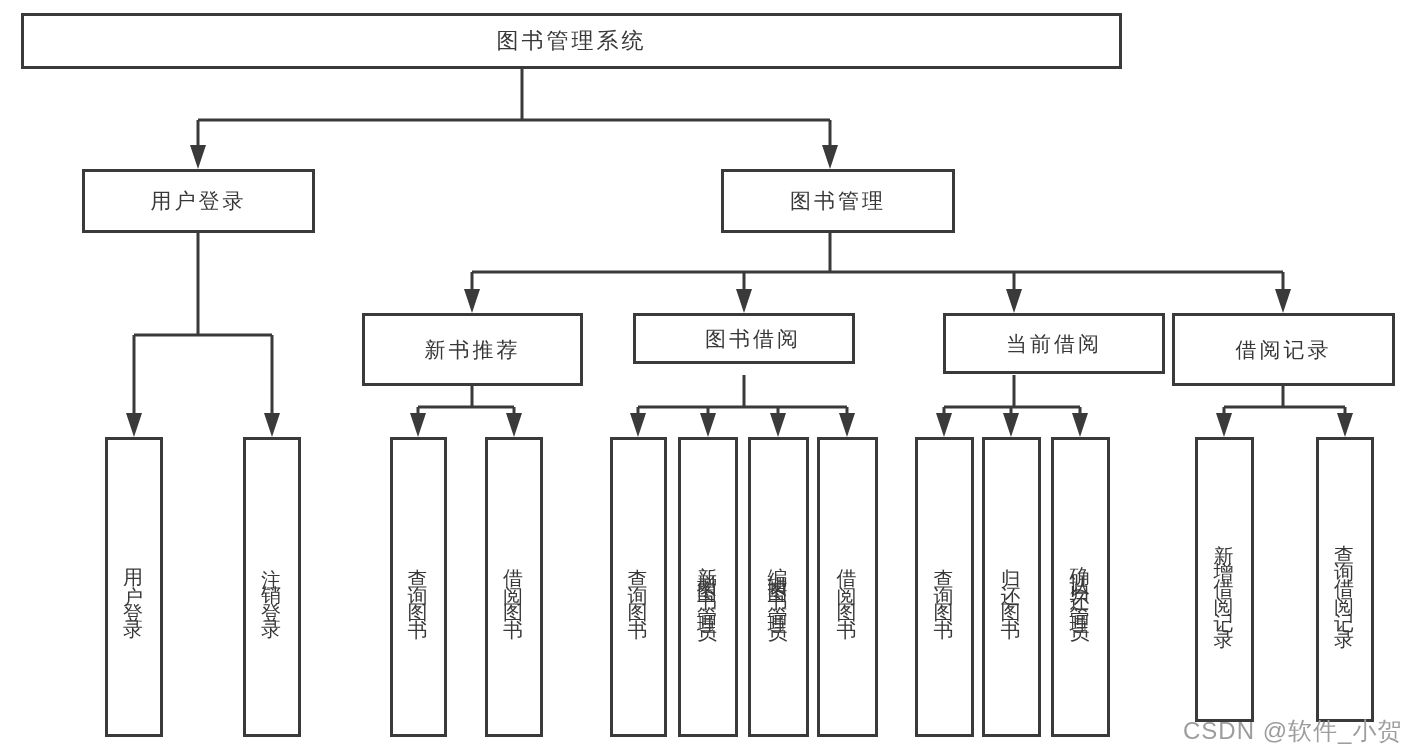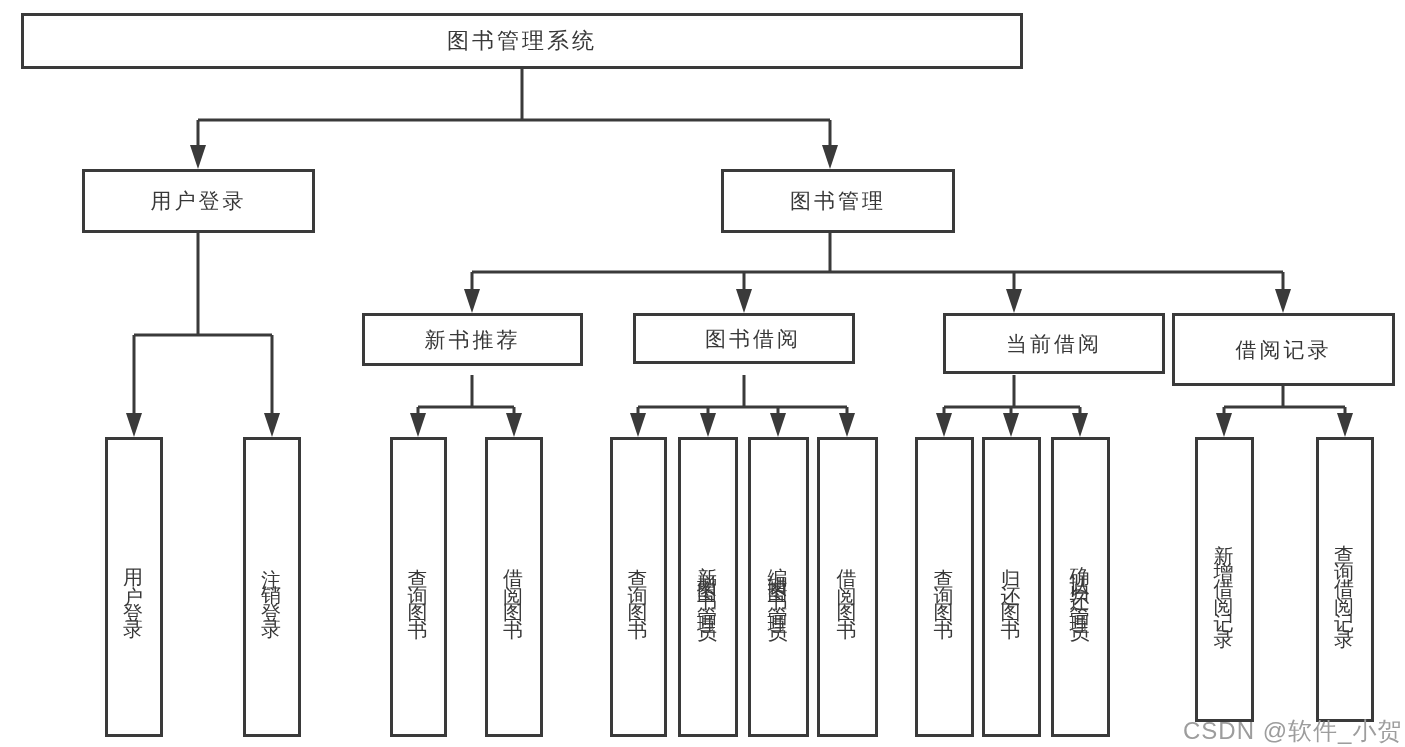--- a/index.html
+++ b/index.html
@@ -67,26 +67,26 @@
       <polygon points="1003,413 1019,413 1011,437" fill="#3a3a3a" stroke="none"></polygon>
       <polygon points="1072,413 1088,413 1080,437" fill="#3a3a3a" stroke="none"></polygon>
     </g>
     <g>
       <path d="M1283,375 V407 M1224,407 H1345 M1224,407 V414 M1345,407 V414"></path>
       <polygon points="1216,413 1232,413 1224,437" fill="#3a3a3a" stroke="none"></polygon>
       <polygon points="1337,413 1353,413 1345,437" fill="#3a3a3a" stroke="none"></polygon>
     </g>
   </svg>
 
-  <div class="node hbox root" style="left:21px; top:13px; width:1002px; height:56px;">图书管理系统</div>
+  <div class="node hbox root" style="left:21px; top:13px; width:1101px; height:56px;">图书管理系统</div>
 
   <div class="node hbox" style="left:82px; top:169px; width:233px; height:64px;">用户登录</div>
   <div class="node hbox" style="left:713px; top:169px; width:234px; height:64px;margin-left:8px;">图书管理</div>
 
-  <div class="node hbox" style="left:362px; top:313px; width:221px; height:53px;">新书推荐</div>
+  <div class="node hbox" style="left:362px; top:313px; width:221px; height:73px;">新书推荐</div>
   <div class="node hbox" style="left:633px; top:313px; width:222px; height:51px;padding-left:18px;">图书借阅</div>
   <div class="node hbox" style="left:903px; top:313px; width:222px; height:61px;margin-left:40px;">当前借阅</div>
   <div class="node hbox" style="left:1172px; top:313px; width:223px; height:73px;">借阅记录</div>
 
   <div class="node vbox" style="left:105px; top:437px; width:58px; height:300px;">用户登录</div>
   <div class="node vbox" style="left:243px; top:437px; width:58px; height:300px;">注销登录</div>
 
   <div class="node vbox" style="left:390px; top:437px; width:57px; height:300px;">查询图书</div>
   <div class="node vbox" style="left:485px; top:437px; width:58px; height:300px;">借阅图书</div>
 

